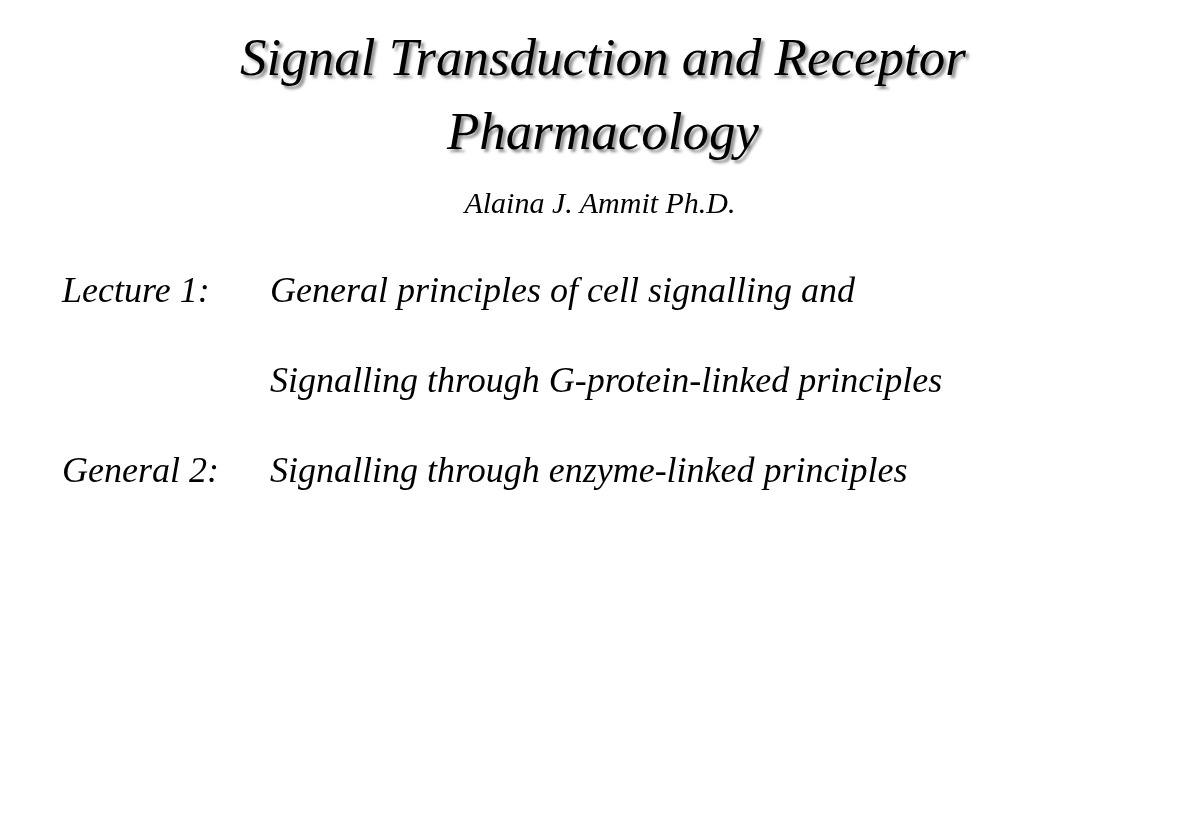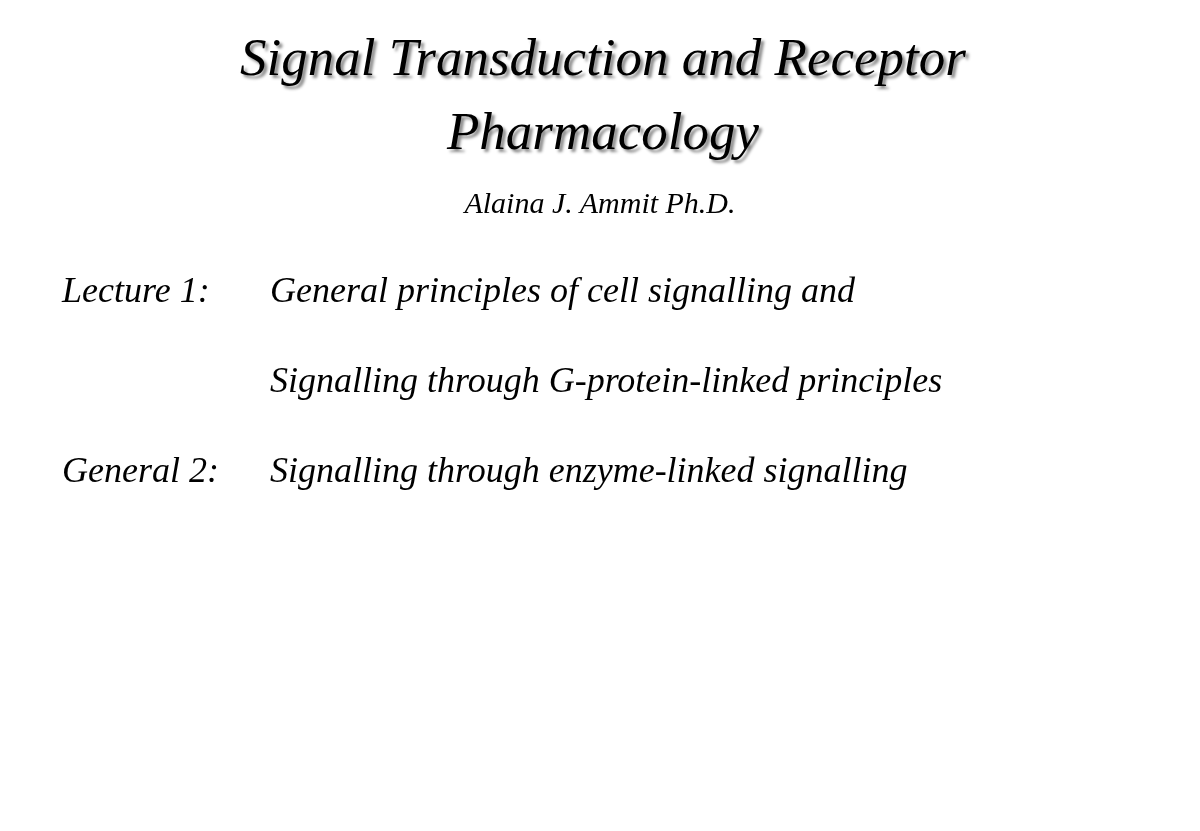--- a/index.html
+++ b/index.html
@@ -80,15 +80,15 @@
     <span class="lecture-label">Lecture 1:</span>
     <span class="lecture-text">General principles of cell signalling and</span>
   </div>
 
   <div class="lecture-row row-2">
     <span class="lecture-text">Signalling through G-protein-linked principles</span>
   </div>
 
   <div class="lecture-row row-3">
     <span class="lecture-label">General 2:</span>
-    <span class="lecture-text">Signalling through enzyme-linked signalling</span>
+    <span class="lecture-text">Signalling through enzyme-linked principles</span>
   </div>
 </div>
 
 </body></html>

